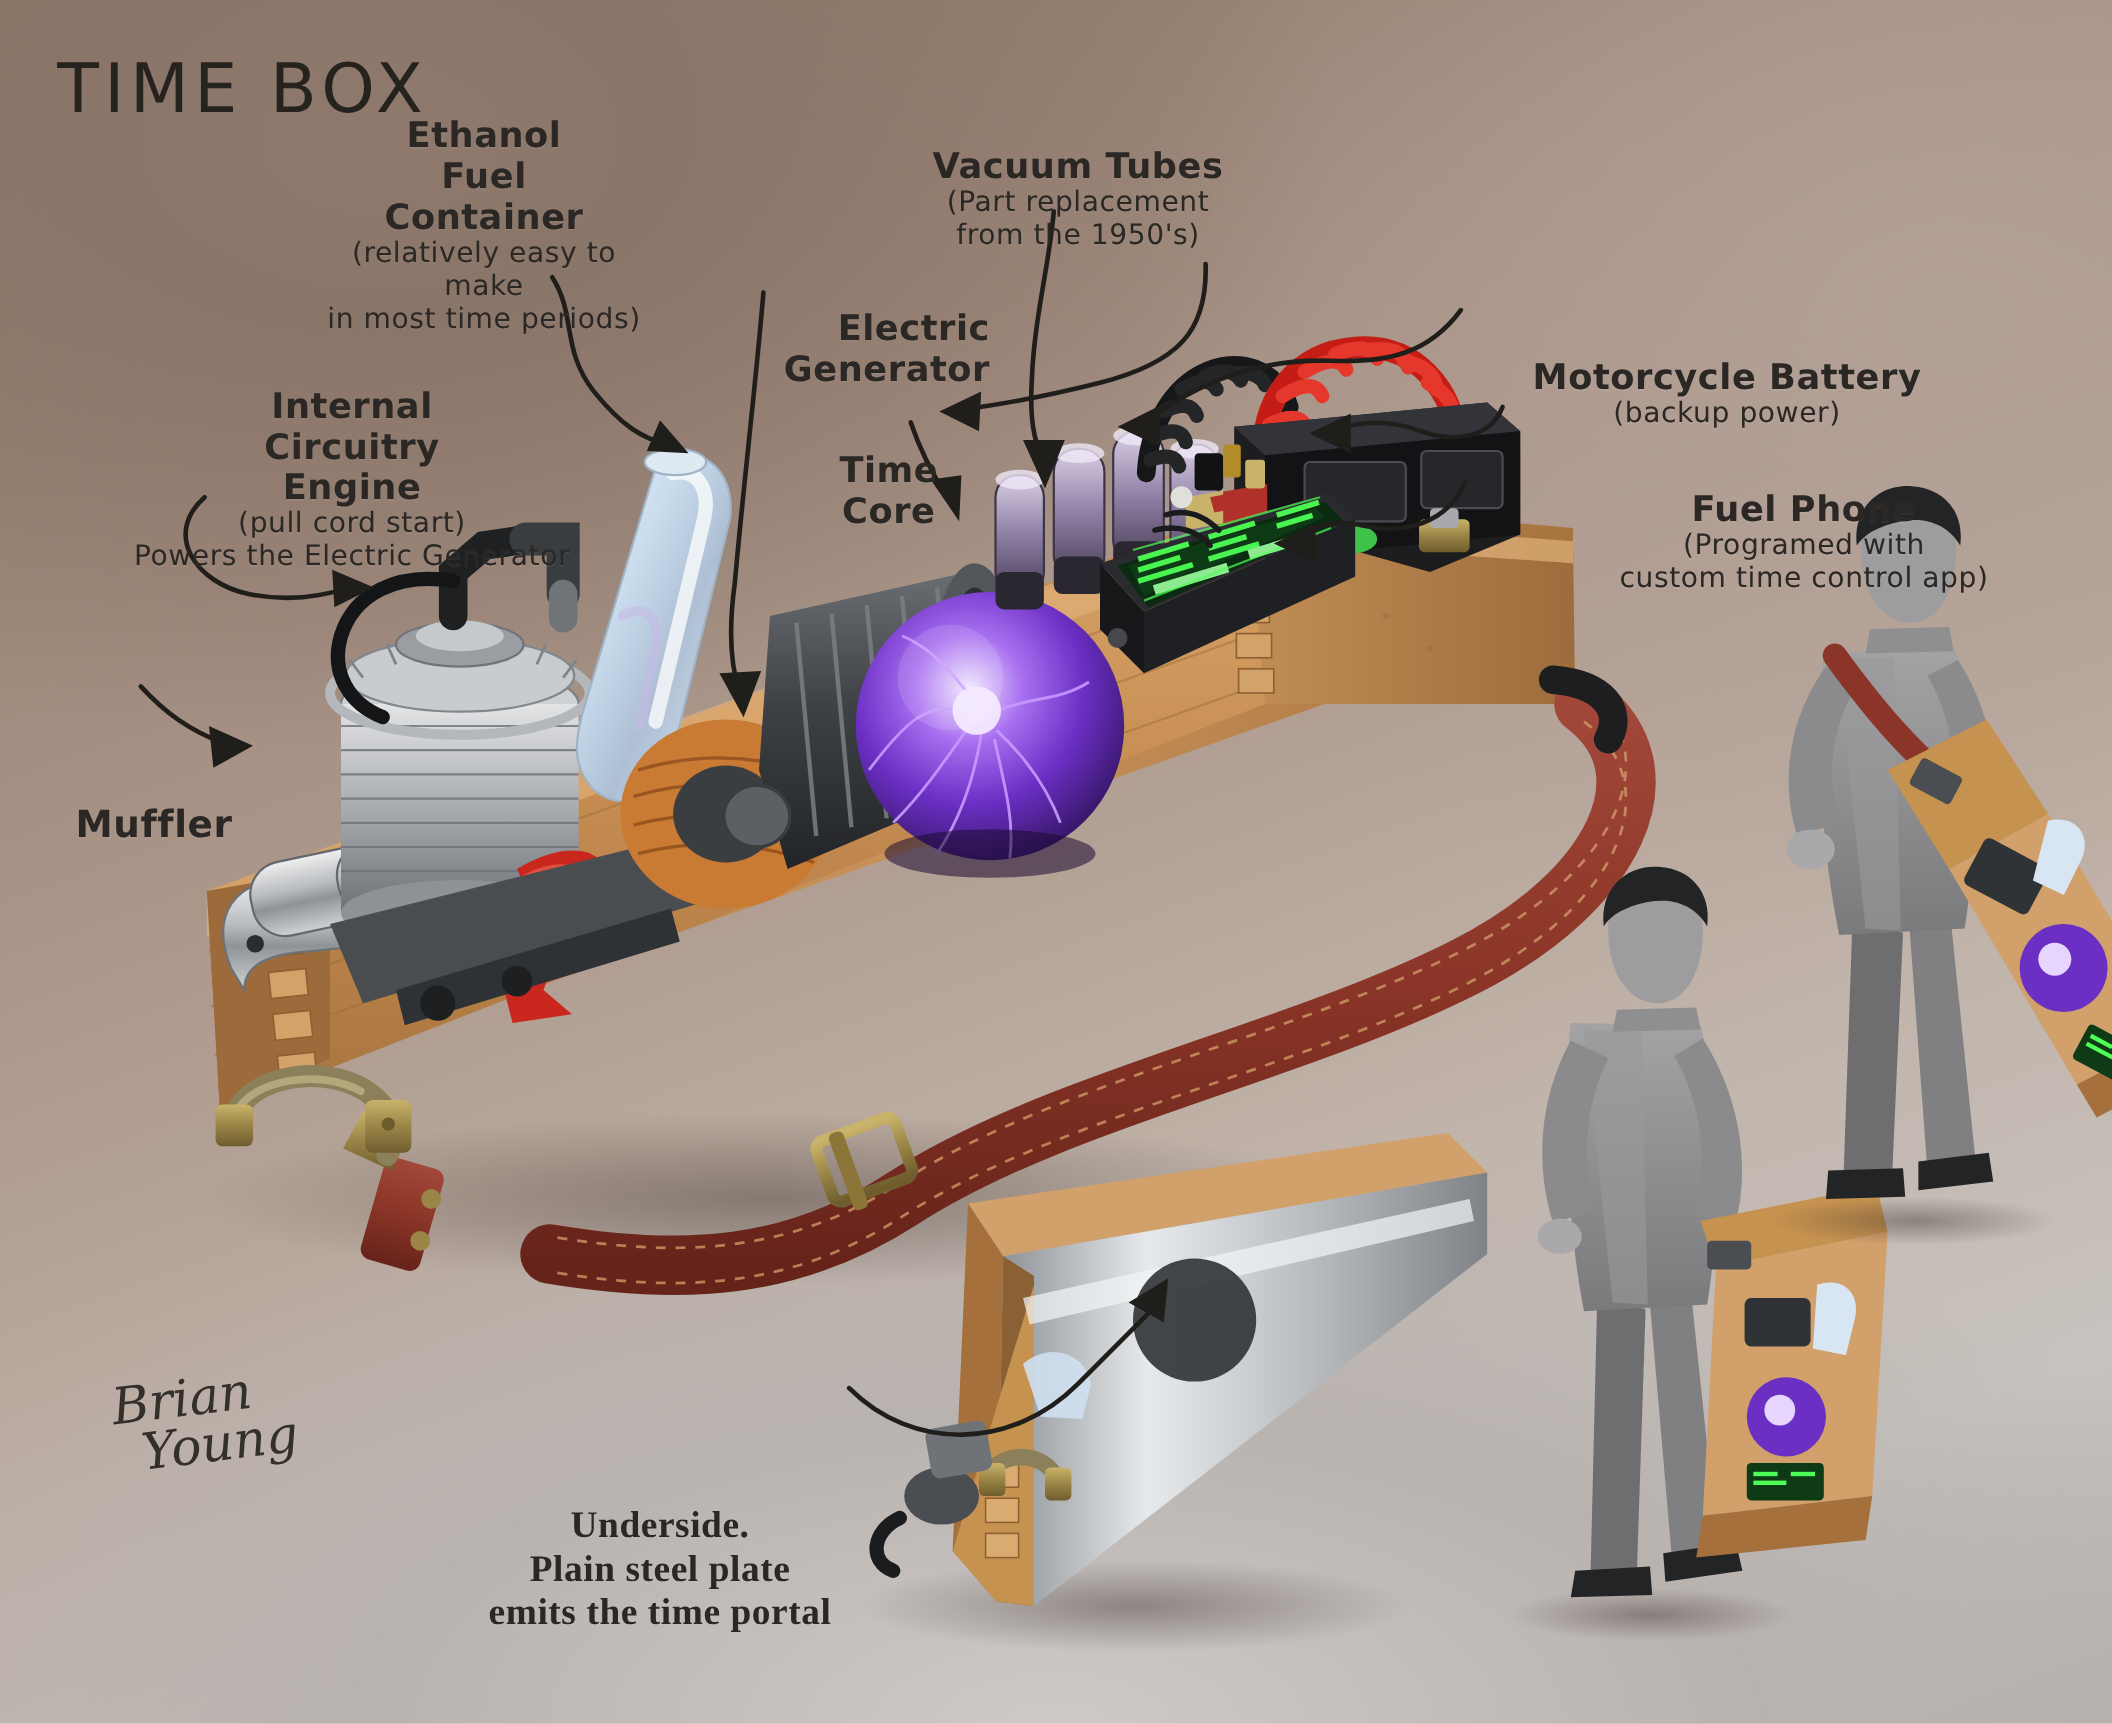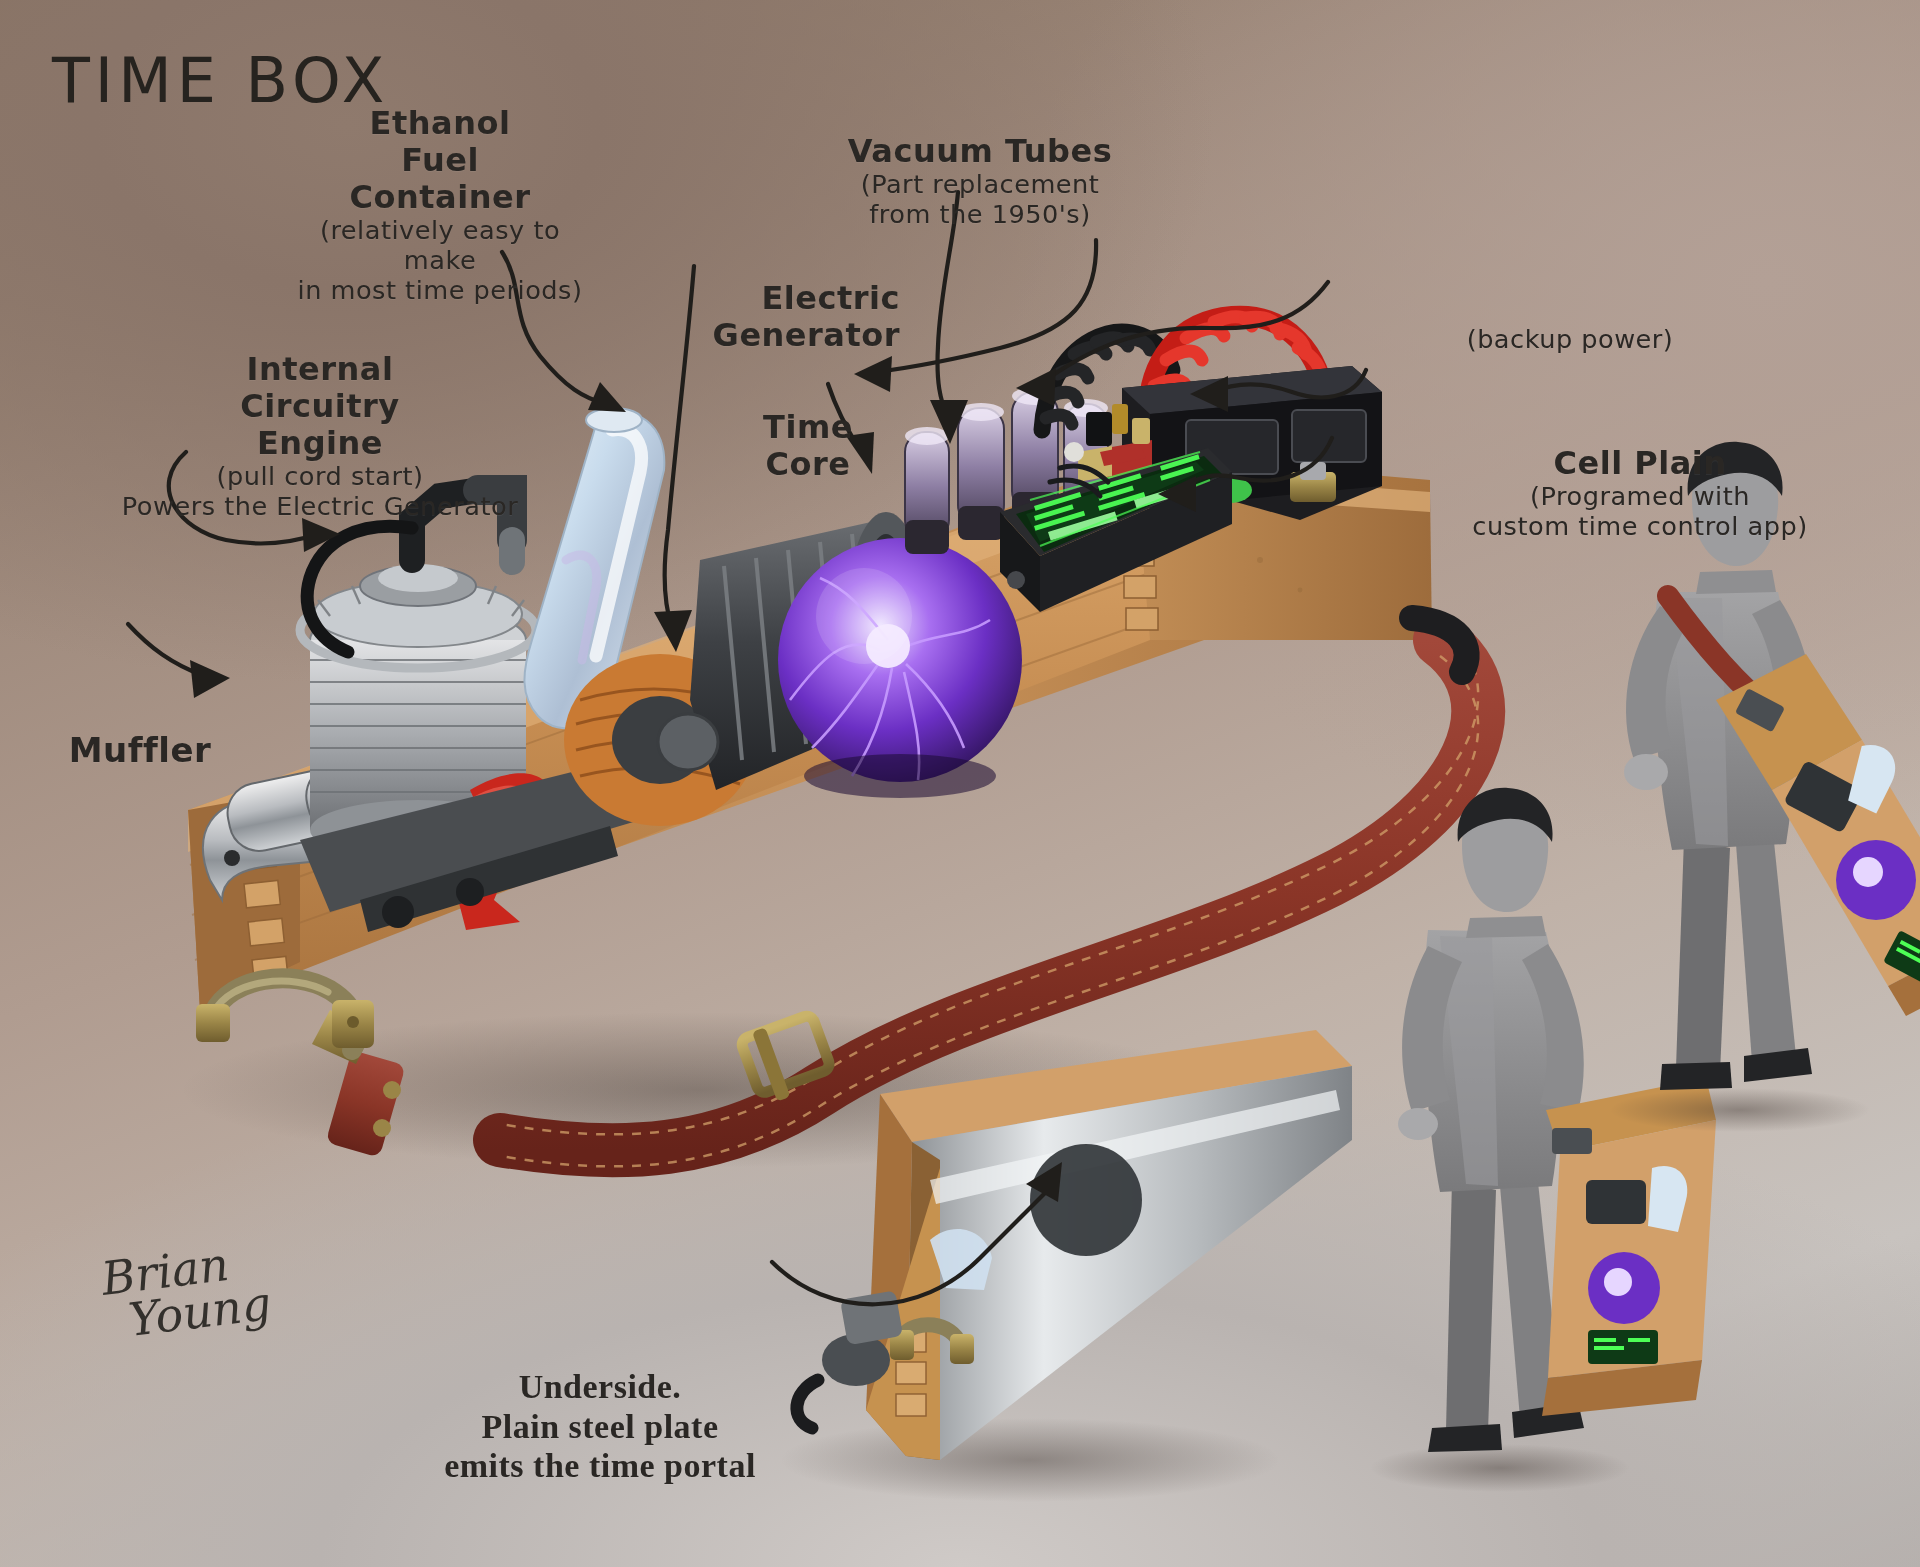--- a/index.html
+++ b/index.html
@@ -609,25 +609,26 @@
   </div>
 
   <div class="ann" style="left:810px;top:96px;width:340px;font-size:32px;">
     <span>Vacuum Tubes</span>
     <span class="sub">(Part replacement
 from the 1950's)</span>
   </div>
 
 
   <div class="ann" style="left:1370px;top:288px;width:400px;font-size:32px;">
+    <span>Motorcycle Battery</span>
     <span class="sub">(backup power)</span>
   </div>
 
   <div class="ann" style="left:1440px;top:408px;width:400px;font-size:32px;">
-    <span>Cell Plain</span>
+    <span>Fuel Phone</span>
     <span class="sub">(Programed with
 custom time control app)</span>
   </div>
 
   <div class="ann" style="left:30px;top:692px;width:220px;font-size:34px;">
     <span>Muffler</span>
   </div>
 
   <div class="ann" style="left:390px;top:1328px;width:420px;font-size:34px;font-family:Liberation Serif, serif;">
     <span>Underside.

